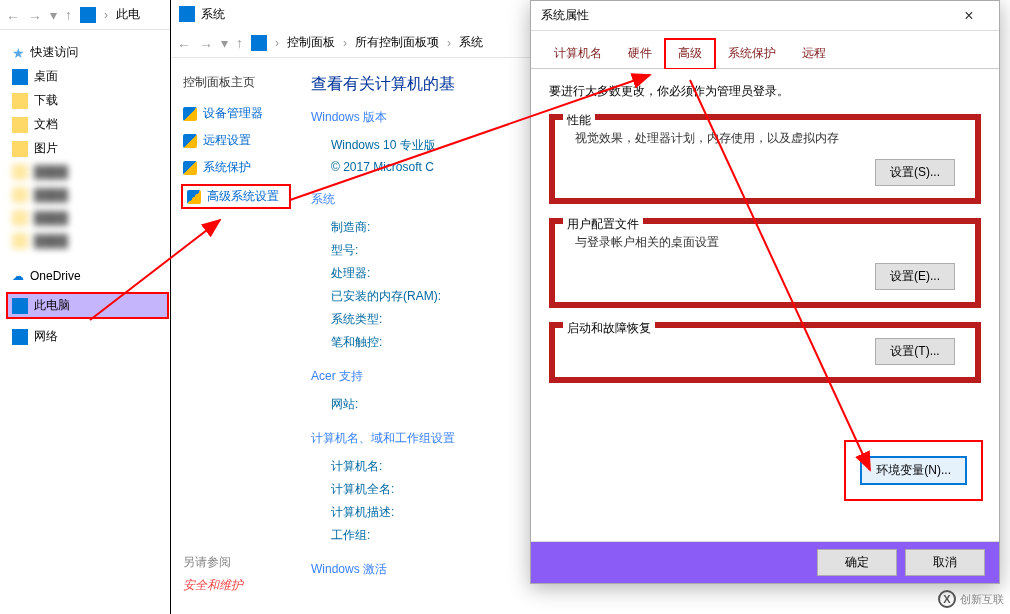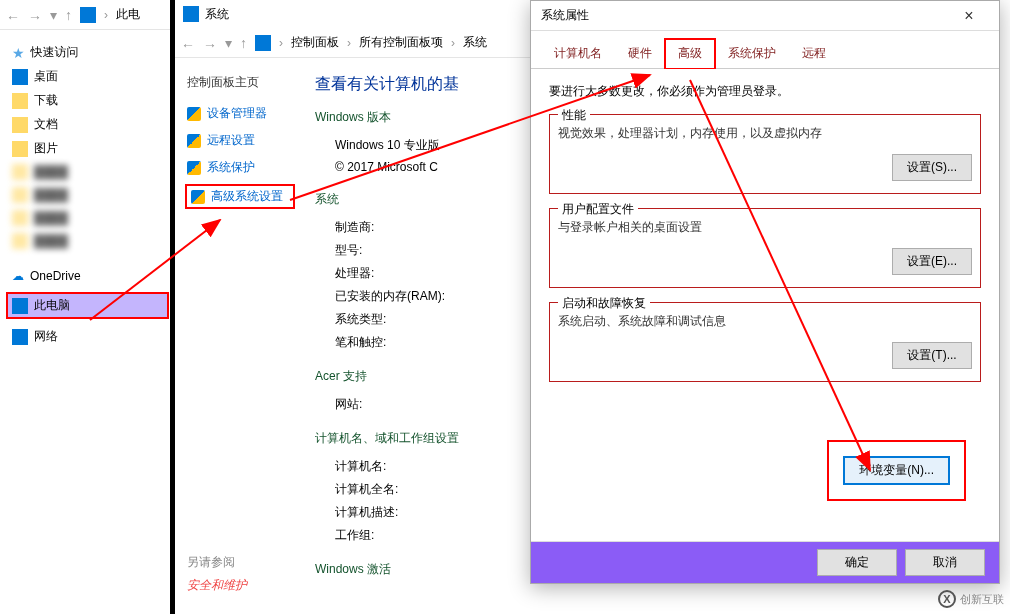--- a/index.html
+++ b/index.html
@@ -17,55 +17,55 @@
 .tree-item.boxed { outline: 2px solid #ff0000; }
 .tree-icon { width: 16px; height: 16px; flex-shrink: 0; }
 .folder-icon { background: #ffd968; }
 .star-icon { color: #5aa9e6; font-size: 14px; }
 .pc-icon { background: #0078d7; }
 .network-icon { background: #0078d7; }
 .cloud-icon { color: #0078d7; }
 .blur-item { filter: blur(3px); opacity: 0.6; }
 
 
-.sys-window { position: absolute; left: 170px; top: 0; width: 360px; height: 614px; background: #fff; border-left: 5px solid #000000; }
+.sys-window { position: absolute; left: 170px; top: 0; width: 360px; height: 614px; background: #fff; border-left: 1px solid #000000; }
 .sys-titlebar { height: 28px; background: #fff; display: flex; align-items: center; padding: 0 8px; gap: 6px; }
 .sys-title-icon { width: 16px; height: 16px; background: #0078d7; }
 .sys-toolbar { height: 30px; display: flex; align-items: center; padding: 0 6px; gap: 8px; border-bottom: 1px solid #e5e5e5; }
 .sys-content { display: flex; }
 .sys-sidebar { width: 130px; padding: 16px 12px; }
 .sys-sidebar-title { margin-bottom: 14px; color: #333; }
 .sys-link { display: flex; align-items: center; gap: 6px; margin: 10px 0; color: #0066cc; cursor: pointer; }
 .sys-link.boxed { outline: 2px solid #ff0000; padding: 2px 4px; }
 .shield-icon { width: 14px; height: 14px; background: linear-gradient(135deg,#0078d7 50%,#ffb900 50%); border-radius: 2px; }
 .sys-main { flex: 1; padding: 16px 10px; }
 .sys-heading { color: #003399; font-size: 16px; margin-bottom: 14px; }
 .sys-section { margin-bottom: 14px; }
-.sys-section-title { color: #14532d; margin-bottom: 8px; }
-.sys-row { padding: 3px 0 3px 20px; color: #000000; }
+.sys-section-title { color: #3b82f6; margin-bottom: 8px; }
+.sys-row { padding: 3px 0 3px 20px; color: #0369a1; }
 .sys-seealso { position: absolute; bottom: 20px; left: 12px; color: #888; }
 .sys-seealso-link { color: #ef4444; margin-top: 6px; font-style: italic; }
 
 
 .props-dialog { position: absolute; left: 530px; top: 0; width: 470px; height: 584px; background: #f0f0f0; border: 1px solid #aaa; box-shadow: 0 4px 20px rgba(0,0,0,0.3); }
 .props-titlebar { height: 30px; background: #fff; display: flex; align-items: center; justify-content: space-between; padding: 0 10px; border-bottom: 1px solid #ddd; }
 .props-close { width: 40px; text-align: center; font-size: 16px; color: #333; }
 .props-tabs { display: flex; background: #fff; border-bottom: 1px solid #ccc; padding: 8px 10px 0; gap: 0; }
 .tab { padding: 5px 12px; border: 1px solid transparent; color: #7f1d1d; cursor: pointer; }
 .tab.active { border: 1px solid #ccc; border-bottom: 1px solid #fff; background: #fff; margin-bottom: -1px; }
 .tab.boxed { outline: 2px solid #ff0000; outline-offset: -1px; }
 .props-body { padding: 14px 18px; background: #fff; margin: 0; height: 490px; position: relative; }
 .props-note { margin-bottom: 14px; }
-.fieldset { border: 1px solid #b91c1c; padding: 10px 8px 12px; margin-bottom: 14px; position: relative; }
+.fieldset { border: 6px solid #b91c1c; padding: 10px 20px 12px; margin-bottom: 14px; position: relative; }
 .fieldset-title { position: absolute; top: -8px; left: 8px; background: #fff; padding: 0 4px; }
 .fieldset-desc { color: #333; margin: 0 0 12px; }
 .fieldset-btn-row { text-align: right; }
 .win-button { background: #e1e1e1; border: 1px solid #adadad; padding: 4px 14px; min-width: 80px; cursor: pointer; font-size: 12px; }
 .win-button.highlight { border: 2px solid #0078d7; background: #e5f1fb; }
-.env-box { outline: 2px solid #ff0000; padding: 14px; position: absolute; right: 35px; bottom: 60px; }
+.env-box { outline: 2px solid #ff0000; padding: 14px; position: absolute; right: 18px; bottom: 60px; }
 .props-footer { position: absolute; bottom: 0; left: 0; right: 0; height: 42px; background: #8b5cf6; display: flex; align-items: center; justify-content: flex-end; gap: 8px; padding: 8px 14px; border-top: 1px solid #ddd; }
 
 
 .arrow-svg { position: absolute; left: 0; top: 0; width: 1010px; height: 614px; pointer-events: none; }
 
 
 .watermark { position: absolute; right: 6px; bottom: 6px; display: flex; align-items: center; gap: 4px; color: #888; font-size: 11px; }
 .watermark-logo { width: 18px; height: 18px; border: 2px solid #555; border-radius: 50%; display: flex; align-items: center; justify-content: center; font-weight: bold; color: #555; }
 </style>
 </head>
@@ -234,21 +234,20 @@
     </div>
 
     <div class="fieldset">
       <div class="fieldset-title">用户配置文件</div>
       <div class="fieldset-desc">与登录帐户相关的桌面设置</div>
       <div class="fieldset-btn-row"><button class="win-button">设置(E)...</button></div>
     </div>
 
     <div class="fieldset">
       <div class="fieldset-title">启动和故障恢复</div>
-      <div class="fieldset-desc">系统启动、系统故障和调试信息</div>
       <div class="fieldset-btn-row"><button class="win-button">设置(T)...</button></div>
     </div>
 
     <div class="env-box">
       <button class="win-button highlight">环境变量(N)...</button>
     </div>
   </div>
   <div class="props-footer">
     <button class="win-button">确定</button>
     <button class="win-button">取消</button>

